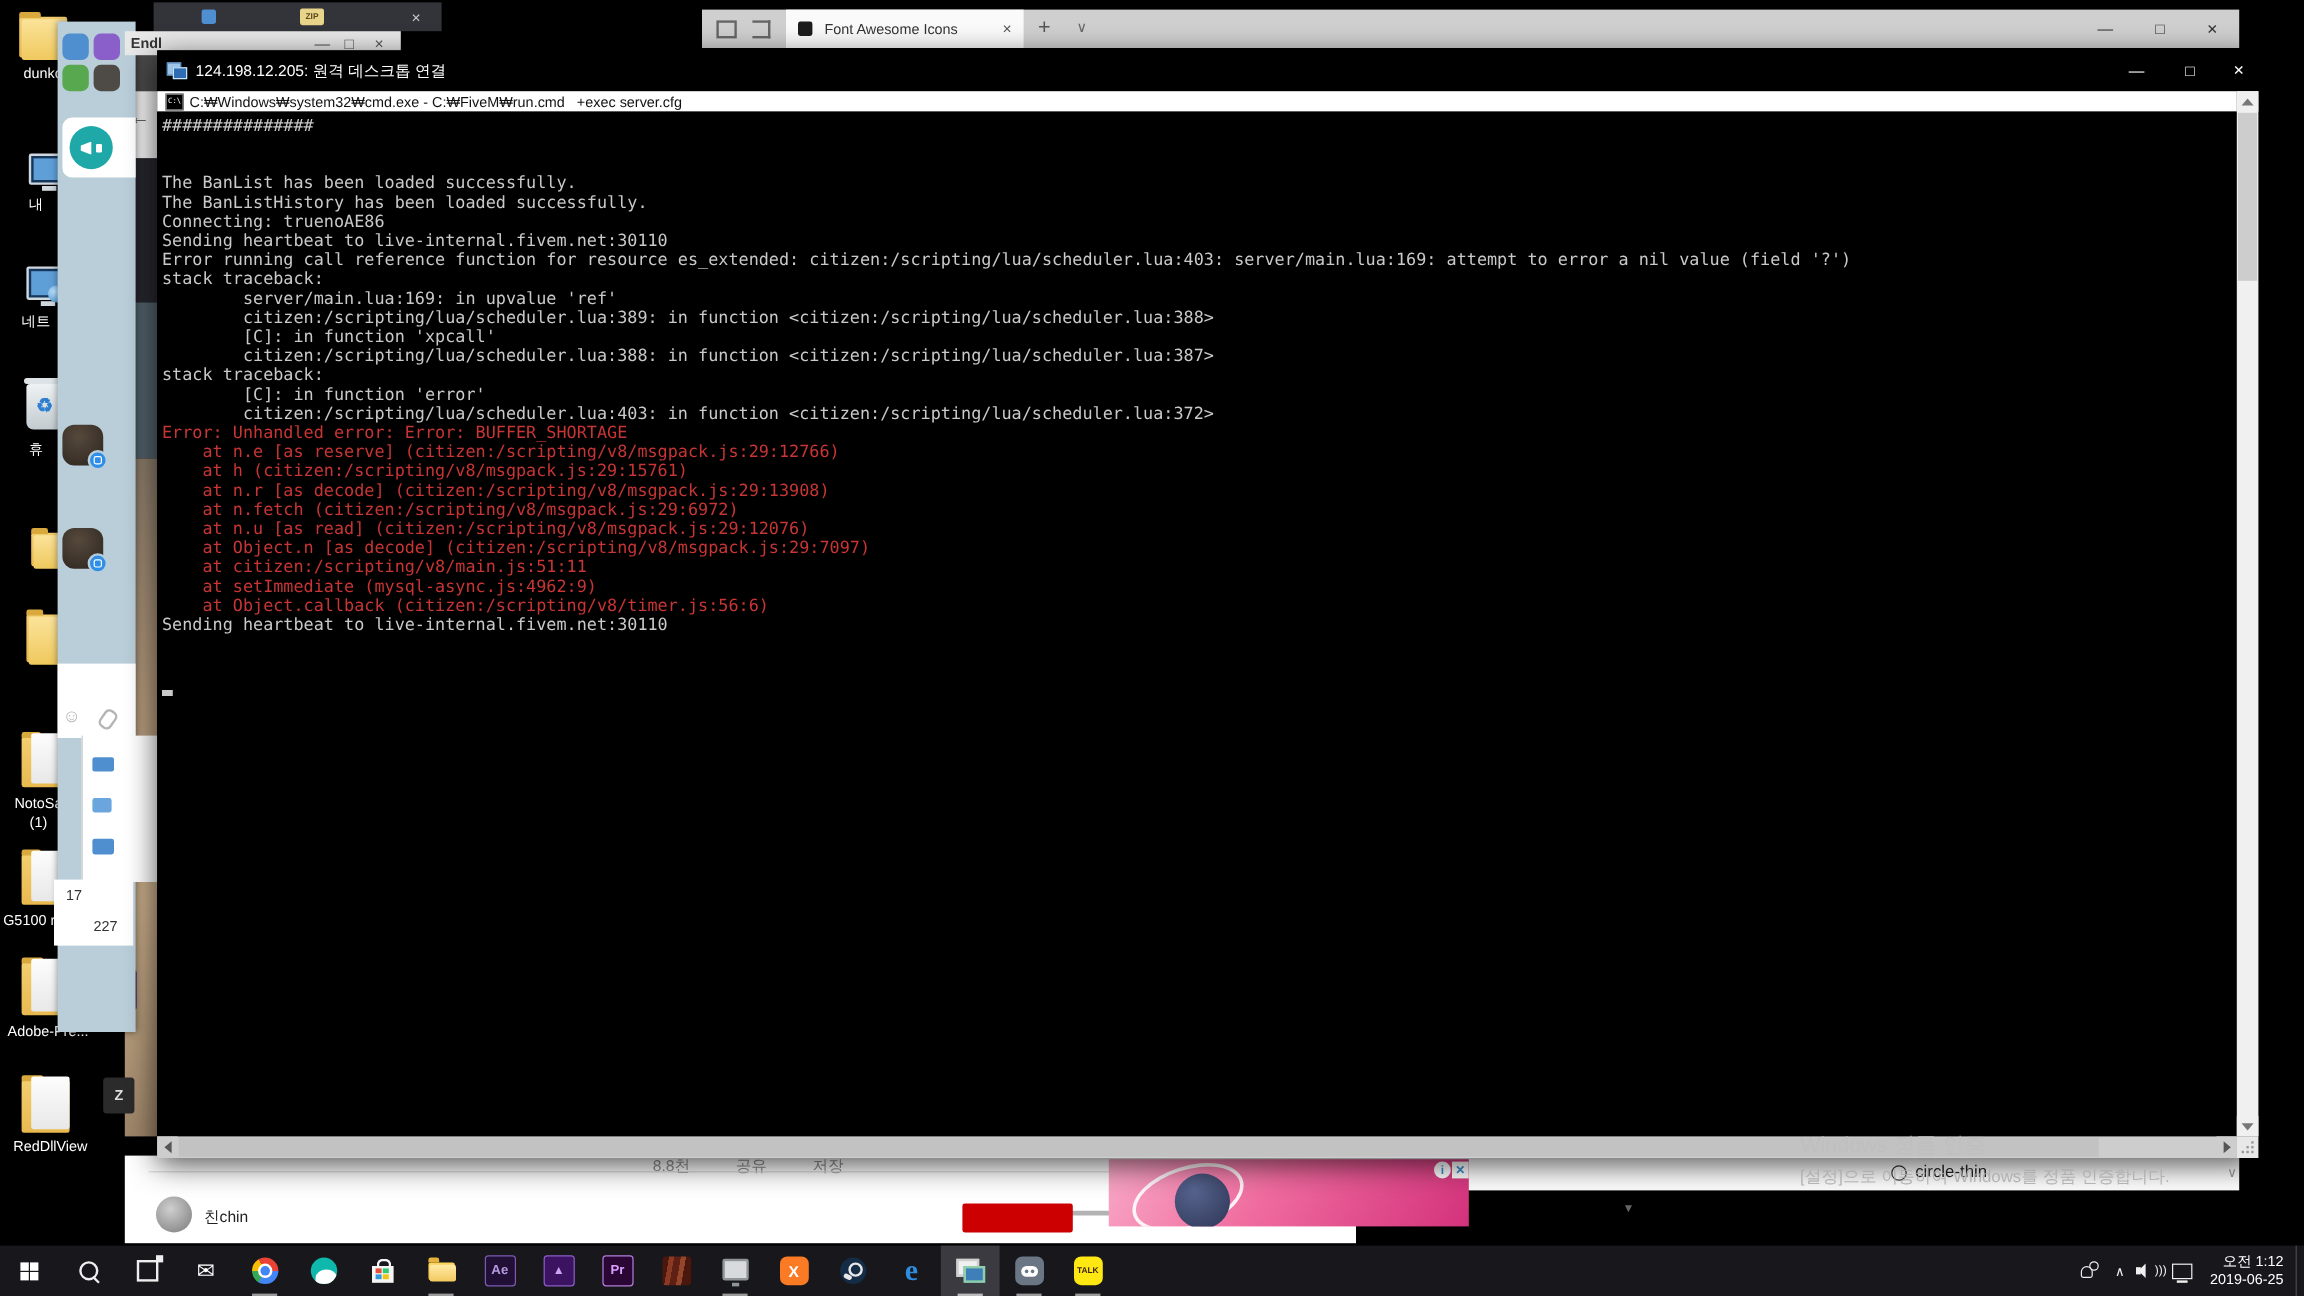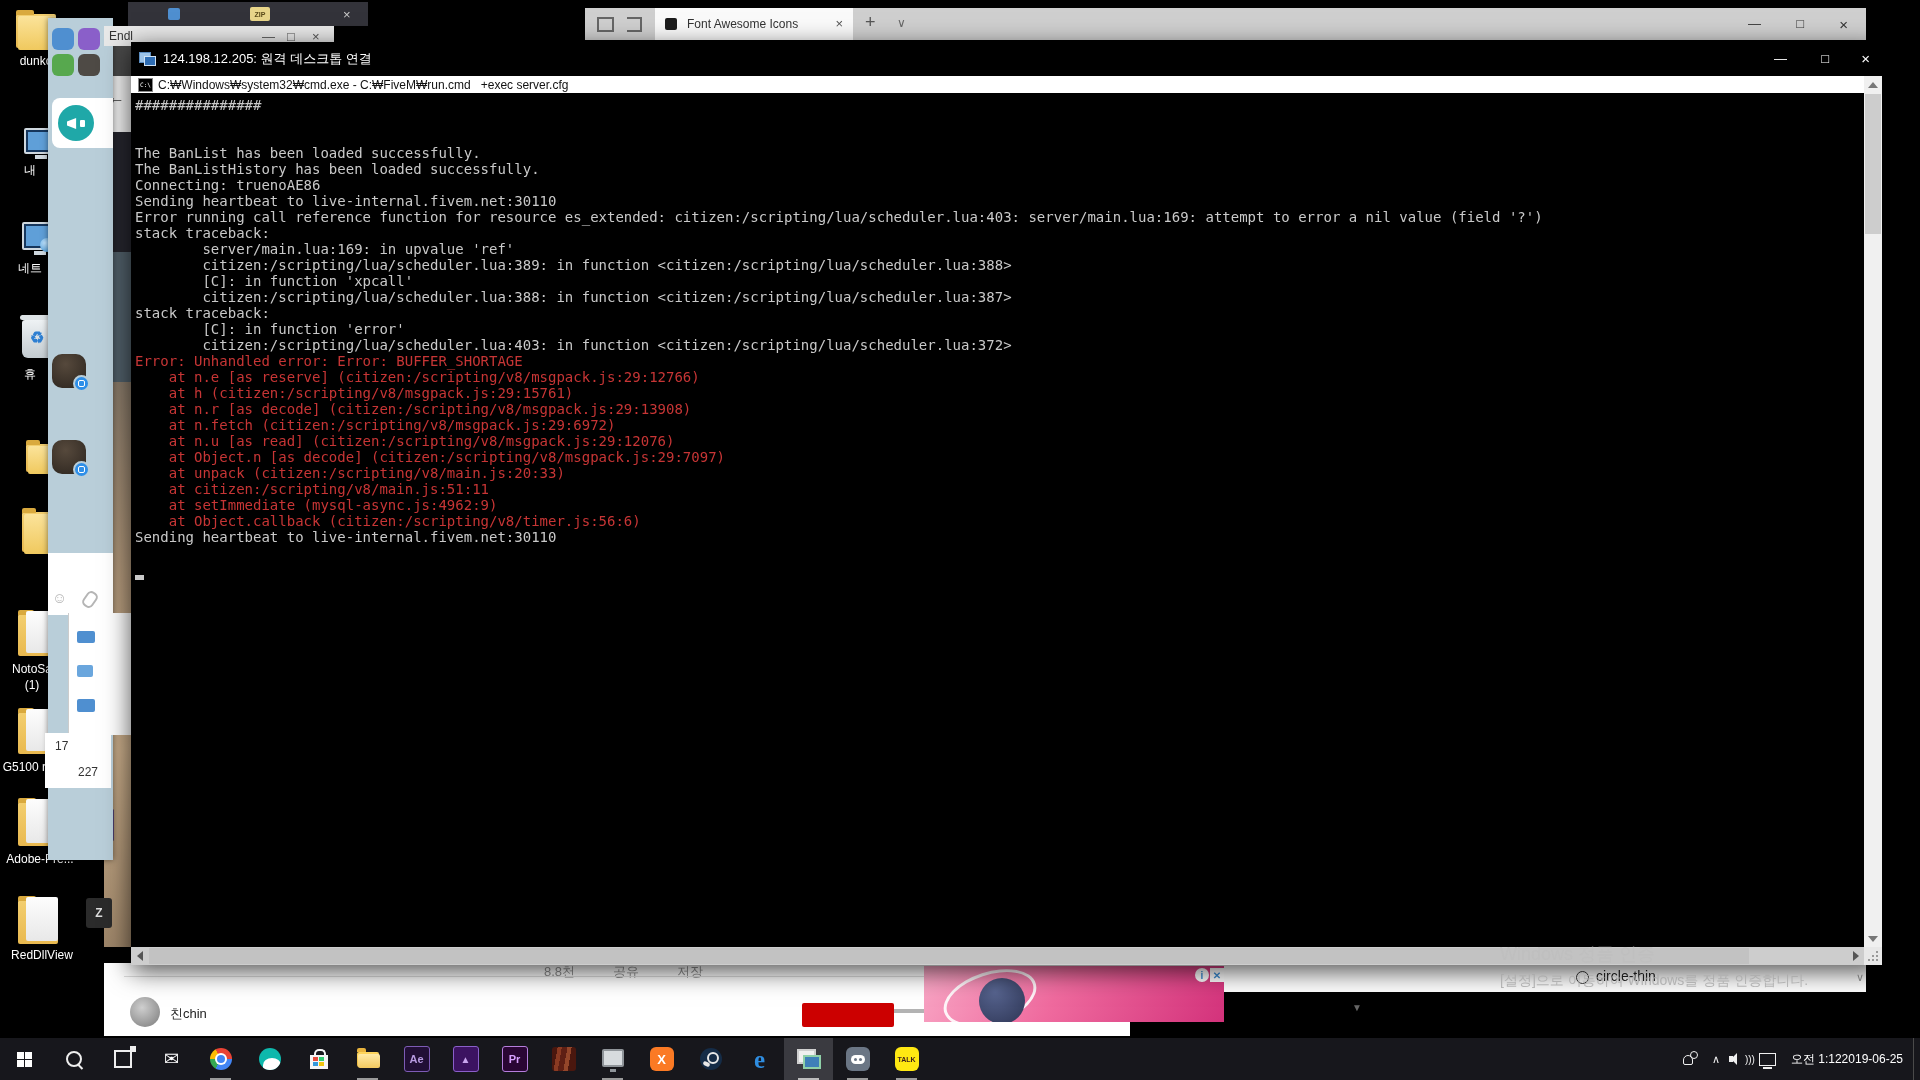--- a/index.html
+++ b/index.html
@@ -99,21 +99,21 @@
   .tray{margin-left:auto;display:flex;align-items:center;color:#f0f0f0;}
   .tray-ic{width:26px;height:42px;display:flex;align-items:center;justify-content:center;font-size:13px;}
   .ppl-ic{position:relative;width:16px;height:12px;}
   .ppl-ic::before{content:"";position:absolute;left:1px;bottom:0;width:8px;height:8px;border:1.5px solid #f0f0f0;border-radius:50% 50% 2px 2px;}
   .ppl-ic::after{content:"";position:absolute;right:0;top:-2px;width:6px;height:6px;border:1.5px solid #f0f0f0;border-radius:50%;}
   .spk-ic{position:relative;width:14px;height:12px;}
   .spk-ic::before{content:"";position:absolute;left:0;top:3px;width:4px;height:6px;background:#f0f0f0;}
   .spk-ic::after{content:"";position:absolute;left:2px;top:0;border-style:solid;border-width:6px 6px 6px 0;border-color:transparent #f0f0f0 transparent transparent;}
   .net-ic{position:relative;width:15px;height:11px;border:1.5px solid #f0f0f0;}
   .net-ic::after{content:"";position:absolute;left:3px;right:3px;bottom:-4px;height:2px;background:#f0f0f0;}
-  .clock{display:flex;align-items:flex-end;justify-content:center;
+  .clock{display:flex;flex-direction:column;align-items:flex-end;justify-content:center;
     font-size:12px;line-height:15px;color:#fff;padding:0 10px;}
 
   
   .ad-img{background:linear-gradient(120deg,#f9a8c6 0%,#ef6a9e 45%,#d3327b 100%);position:absolute;overflow:hidden;}
   .ad-img .ring{position:absolute;left:18px;top:6px;width:90px;height:46px;border:3px solid rgba(255,255,255,.9);
     border-radius:50%;transform:rotate(-18deg);}
   .ad-img .blob{position:absolute;left:55px;top:12px;width:46px;height:46px;border-radius:50%;
     background:radial-gradient(circle at 35% 30%,#57648f,#2d3554);}
   .ad-ctl{position:absolute;width:14px;height:14px;background:#fff;color:#3d8fd4;font-size:10px;
     display:flex;align-items:center;justify-content:center;font-weight:bold;}
@@ -200,21 +200,21 @@
     <span class="abs" style="left:10px;top:6px;color:#333;font-size:12px;">17</span>
     <span class="abs" style="left:33px;top:32px;color:#333;font-size:12px;">227</span>
   </div>
 
   <div class="abs" style="left:128px;top:2px;width:240px;height:24px;background:#33333a;">
     <span class="abs" style="left:40px;top:6px;width:12px;height:12px;background:#4f8fd0;border-radius:2px;"></span>
     <span class="abs" style="left:122px;top:5px;width:20px;height:14px;background:#e8d58a;color:#5a4a1a;font-size:7px;font-weight:bold;display:flex;align-items:center;justify-content:center;border-radius:2px;">ZIP</span>
     <span class="ctl" style="left:215px;top:6px;color:#ccc;">×</span>
   </div>
   <div class="abs" style="left:104px;top:26px;width:230px;height:20px;background:#e8e8e8;">
-    <span class="abs" style="left:5px;top:3px;font-size:12px;color:#333;">Endl</span>
+    <span class="abs" style="left:5px;top:3px;font-size:12px;color:#333;font-weight:bold;">Endl</span>
     <span class="abs" style="left:42px;top:4px;font-size:11px;color:#888;margin-top:28px;">관리자(5)</span>
     <span class="ctl" style="left:158px;top:4px;color:#555;">—</span>
     <span class="ctl" style="left:183px;top:4px;color:#555;">□</span>
     <span class="ctl" style="left:208px;top:4px;color:#555;">×</span>
   </div>
 
   <div class="abs" style="left:585px;top:8px;width:1281px;height:32px;background:#cfcfcf;">
     <span class="abs" style="left:12px;top:9px;width:13px;height:11px;border:2px solid #666;"></span>
     <span class="abs" style="left:42px;top:9px;width:13px;height:11px;border:2px solid #666;border-left:none;"></span>
     <div class="abs" style="left:70px;top:0;width:198px;height:32px;background:#fafafa;display:flex;align-items:center;">
@@ -291,21 +291,20 @@
         <div class="con-line">stack traceback:</div>
         <div class="con-line">        [C]: in function 'error'</div>
         <div class="con-line">        citizen:/scripting/lua/scheduler.lua:403: in function &lt;citizen:/scripting/lua/scheduler.lua:372&gt;</div>
         <div class="con-line red">Error: Unhandled error: Error: BUFFER_SHORTAGE</div>
         <div class="con-line red">    at n.e [as reserve] (citizen:/scripting/v8/msgpack.js:29:12766)</div>
         <div class="con-line red">    at h (citizen:/scripting/v8/msgpack.js:29:15761)</div>
         <div class="con-line red">    at n.r [as decode] (citizen:/scripting/v8/msgpack.js:29:13908)</div>
         <div class="con-line red">    at n.fetch (citizen:/scripting/v8/msgpack.js:29:6972)</div>
         <div class="con-line red">    at n.u [as read] (citizen:/scripting/v8/msgpack.js:29:12076)</div>
         <div class="con-line red">    at Object.n [as decode] (citizen:/scripting/v8/msgpack.js:29:7097)</div>
-        <div class="con-line red">    at unpack (citizen:/scripting/v8/main.js:20:33)</div>
         <div class="con-line red">    at citizen:/scripting/v8/main.js:51:11</div>
         <div class="con-line red">    at setImmediate (mysql-async.js:4962:9)</div>
         <div class="con-line red">    at Object.callback (citizen:/scripting/v8/timer.js:56:6)</div>
         <div class="con-line">Sending heartbeat to live-internal.fivem.net:30110</div>
         <div class="con-line">&nbsp;</div>
       </div>
     <div class="abs" style="left:4px;top:533px;width:9px;height:5px;background:#c9c9c9;"></div>
 
     <div class="abs" style="right:0;top:34px;width:18px;height:871px;background:#f0f0f0;">
       <div class="sb-btn" style="left:0;top:0;width:18px;height:17px;background:#f0f0f0;">

